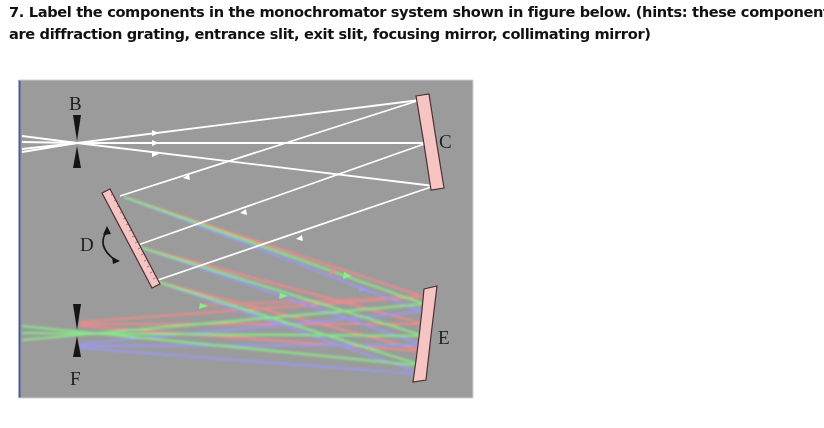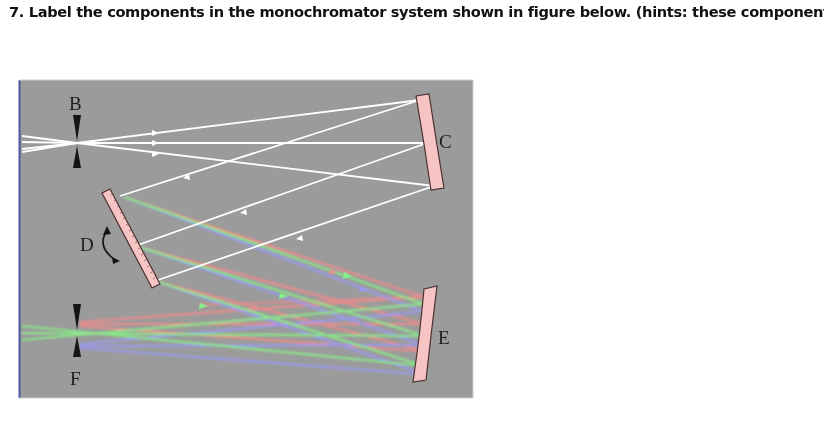--- a/index.html
+++ b/index.html
@@ -8,20 +8,21 @@
   .question p{margin:0;white-space:nowrap;}
   .figure{position:absolute;left:17px;top:79px;width:457px;height:320px;}
   .figure svg{display:block;}
   .lbl{font-family:"Liberation Serif",serif;font-size:19px;fill:#1e1e1e;}
 </style>
 </head>
 <body>
 
 <div class="question">
   <p>7. Label the components in the monochromator system shown in figure below. (hints: these components</p>
+  <p>are diffraction grating, entrance slit, exit slit, focusing mirror, collimating mirror)</p>
 </div>
 
 <div class="figure">
   <svg width="457" height="320" viewBox="17 79 457 320" xmlns="http://www.w3.org/2000/svg">
     <defs>
       <filter id="blur1" x="-5%" y="-5%" width="110%" height="110%">
         <feGaussianBlur stdDeviation="0.7"></feGaussianBlur>
       </filter>
       <filter id="blur2" x="-5%" y="-5%" width="110%" height="110%">
         <feGaussianBlur stdDeviation="1.1"></feGaussianBlur>

